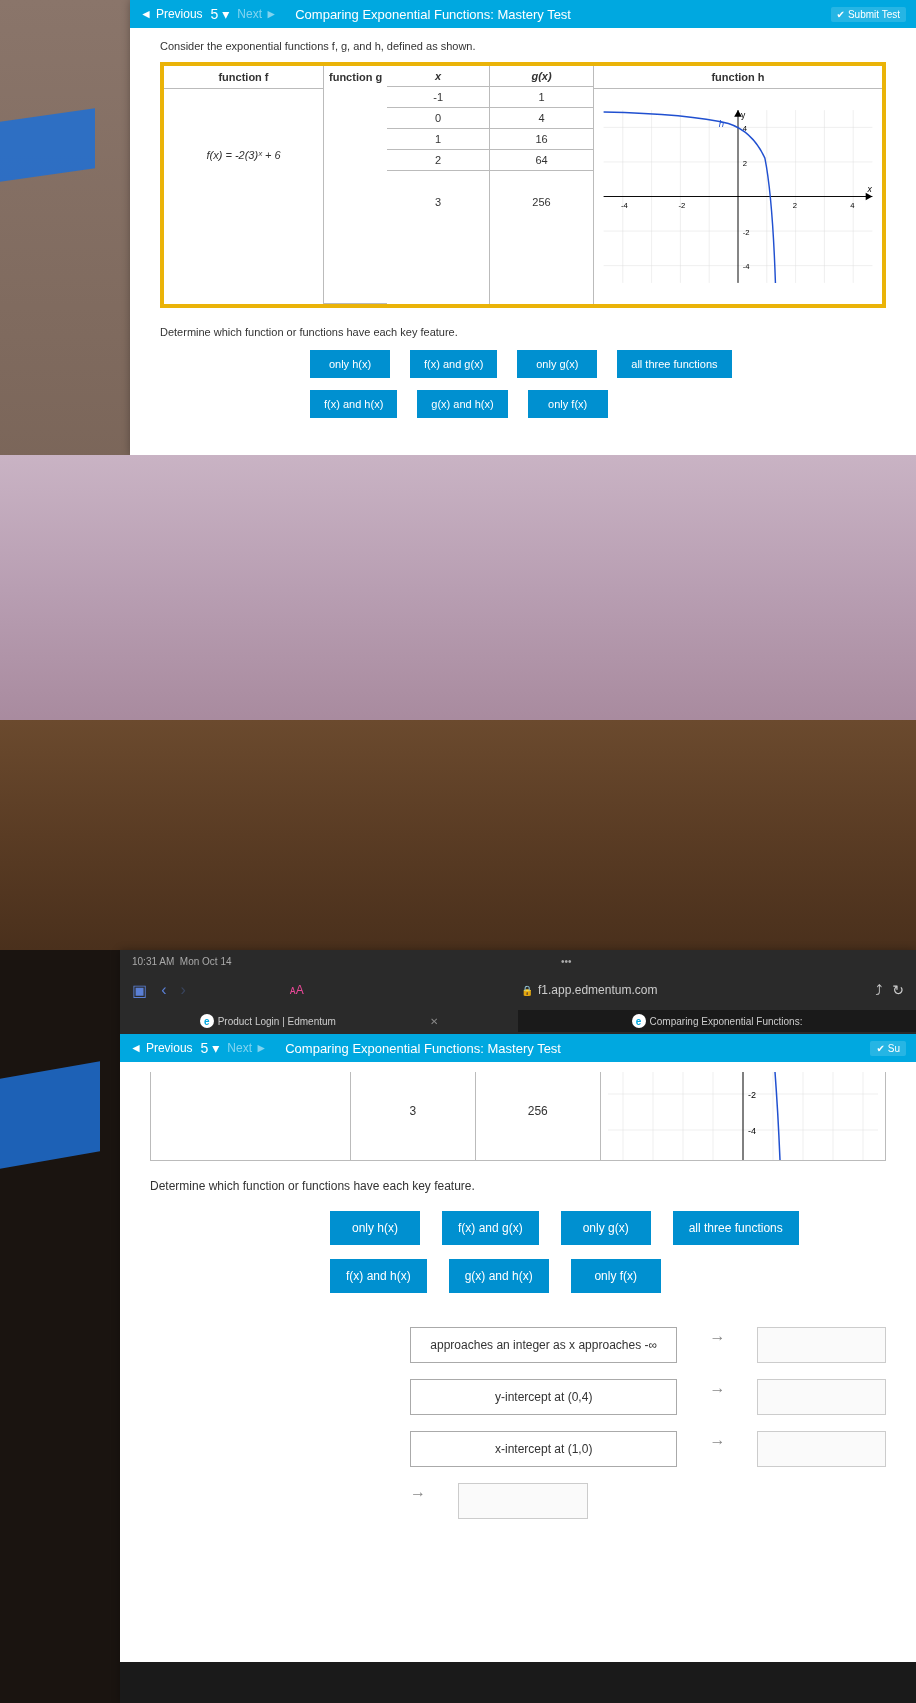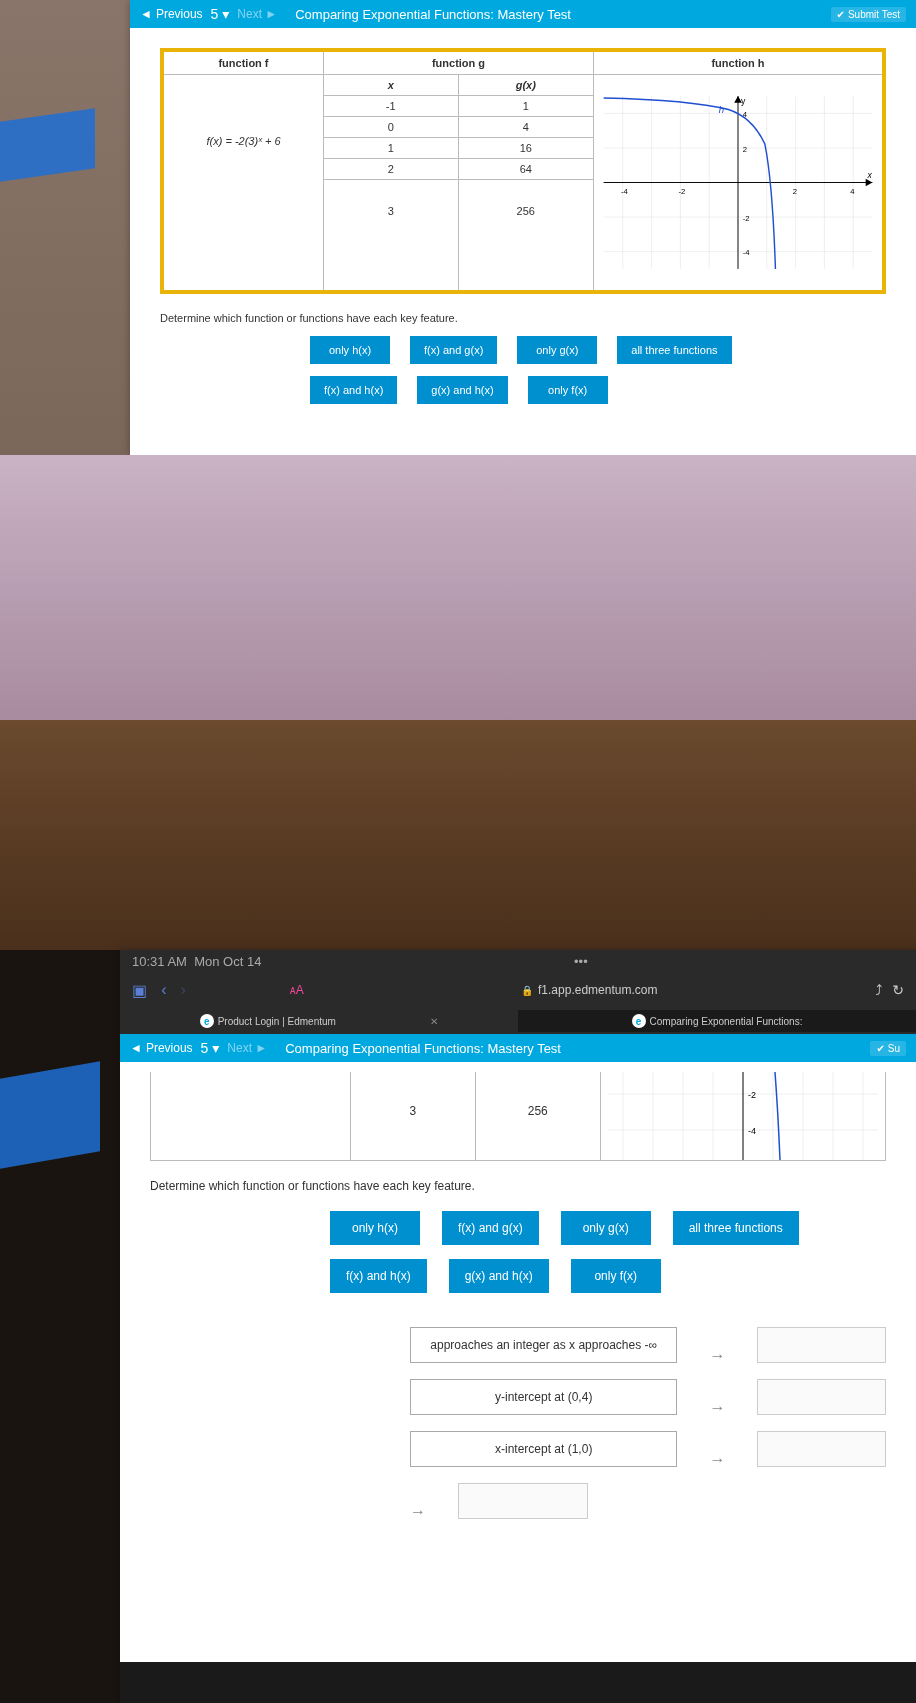--- a/index.html
+++ b/index.html
@@ -10,21 +10,21 @@
 .blue-bar .prev{display:flex;align-items:center;gap:4px}
 .blue-bar .num{font-size:14px}
 .blue-bar .next{opacity:.5}
 .blue-bar .title{font-size:13px;margin-left:10px}
 .content{padding:12px 30px;font-size:11px;color:#333}
 .instr{margin-bottom:10px;font-size:11px}
 .func-row{display:flex;border:4px solid #eab308;margin-top:8px}
 .func-col{border-right:1px solid #bbb;text-align:center}
 .func-col:last-child{border-right:none}
 .func-col.f{width:160px}
-.func-col.g{width:270px;display:flex;flex-direction:column}
+.func-col.g{width:270px;display:flex;flex-direction:row}
 .func-col.h{flex:1}
 .func-head{font-weight:bold;font-size:11px;padding:5px;border-bottom:1px solid #bbb}
 .f-body{padding:60px 10px;font-style:italic;font-size:11px}
 .g-table{display:flex;flex-direction:column;flex:1}
 .g-row{display:flex;border-bottom:1px solid #bbb}
 .g-row:last-child{border-bottom:none}
 .g-cell{width:50%;padding:4px;font-size:11px;text-align:center;border-right:1px solid #bbb}
 .g-cell:last-child{border-right:none}
 .g-row.head .g-cell{font-style:italic;font-weight:bold}
 .g-row.drag{flex:1}
@@ -32,21 +32,21 @@
 .graph{position:relative;height:215px;background:#fff}
 .graph svg{width:100%;height:100%}
 .determine{margin:18px 0 12px;font-size:11px}
 .tiles-row{display:flex;gap:20px;margin-bottom:12px;padding-left:150px}
 .tile{background:#0090d0;color:#fff;padding:8px 14px;font-size:11px;min-width:80px;text-align:center;cursor:grab}
 .case-top{position:absolute;top:455px;left:0;right:0;height:270px;background:linear-gradient(180deg,#c9b3c4 0%,#b89eb2 50%,#a88a9e 100%)}
 .table-bg{position:absolute;top:720px;left:0;right:0;height:230px;background:linear-gradient(180deg,#6b4a2e 0%,#5a3c24 50%,#4a301c 100%)}
 .floor-bg{position:absolute;top:0;left:0;width:130px;height:950px;background:linear-gradient(180deg,#8a756a 0%,#6b5648 100%)}
 .blue-obj{position:absolute;top:115px;left:0;width:95px;height:60px;background:#1e6fd4;transform:skewY(-8deg);opacity:.85}
 .blue-obj2{position:absolute;top:1070px;left:0;width:100px;height:90px;background:#1e6fd4;transform:skewY(-10deg);opacity:.85}
-.status-bar{background:#2a2a2a;color:#aaa;height:22px;display:flex;align-items:center;padding:0 12px;font-size:13px;justify-content:space-between}
+.status-bar{background:#2a2a2a;color:#aaa;height:22px;display:flex;align-items:center;padding:0 12px;font-size:10px;justify-content:space-between}
 .safari-bar{background:#2a2a2a;height:36px;display:flex;align-items:center;padding:0 12px;gap:14px}
 .safari-bar .icon{color:#5a7fd4;font-size:16px}
 .safari-bar .aa{color:#ec4899;font-size:12px;margin-left:90px}
 .safari-bar .url{color:#ccc;font-size:12px;margin:0 auto;display:flex;align-items:center;gap:4px}
 .safari-bar .lock{font-size:10px}
 .safari-bar .right-icons{color:#ccc;font-size:14px;display:flex;gap:10px}
 .tabs-bar{background:#2a2a2a;height:26px;display:flex;align-items:center;font-size:10px;color:#ccc}
 .tabs-bar .tab{flex:1;text-align:center;padding:4px;display:flex;align-items:center;justify-content:center;gap:4px}
 .tabs-bar .tab.active{background:#1a1a1a}
 .e-icon{width:14px;height:14px;border-radius:50%;background:#fff;color:#00a8e0;font-weight:bold;font-size:10px;display:inline-flex;align-items:center;justify-content:center}
@@ -56,21 +56,21 @@
 .partial-col:last-child{border-right:none}
 .partial-col.pf{width:200px}
 .partial-col.pg{width:250px;display:flex}
 .partial-col.ph{flex:1;position:relative;height:88px}
 .pg-cell{width:50%;padding:32px 4px;border-right:1px solid #bbb;font-size:12px}
 .pg-cell:last-child{border-right:none}
 .determine2{margin:18px 0 18px;font-size:12px}
 .tiles-row2{display:flex;gap:22px;margin-bottom:14px;padding-left:180px}
 .tile2{background:#0090d0;color:#fff;padding:10px 16px;font-size:12px;min-width:90px;text-align:center;cursor:grab}
 .drop-section{padding-left:260px;padding-top:20px}
-.drop-row{display:flex;align-items:flex-end;gap:32px;margin-bottom:16px}
+.drop-row{display:flex;align-items:flex-start;gap:32px;margin-bottom:16px}
 .feature-box{border:1px solid #aaa;padding:10px 14px;font-size:12px;width:270px;text-align:center;color:#333}
 .arrow{font-size:16px;color:#888}
 .drop-target{border:1px solid #ccc;width:130px;height:36px;background:#fafafa}
 .submit-badge{background:rgba(255,255,255,.15);color:#fff;padding:2px 6px;font-size:10px;border-radius:2px;margin-left:auto;display:flex;align-items:center;gap:3px}
 .check{color:#fff;font-size:10px}
 </style>
 </head>
 <body>
 
 <div class="floor-bg"></div>
@@ -81,20 +81,21 @@
     <span class="prev">◄ <span>Previous</span></span>
     <span class="num"><span>5</span> ▾</span>
     <span class="next"><span>Next</span> ►</span>
     <span class="title">Comparing Exponential Functions: Mastery Test</span>
     <span class="submit-badge">
         <span class="check">✔</span>
         <span>Submit Test</span>
       </span>
   </div>
   <div class="content">
+    <div class="instr">Consider the exponential functions f, g, and h, defined as shown.</div>
     <div class="func-row">
       <div class="func-col f">
         <div class="func-head">function f</div>
         <div class="f-body">f(x) = -2(3)ˣ + 6</div>
       </div>
       <div class="func-col g">
         <div class="func-head">function g</div>
         <div class="g-table">
           <div class="g-row head">
               <div class="g-cell">x</div>

